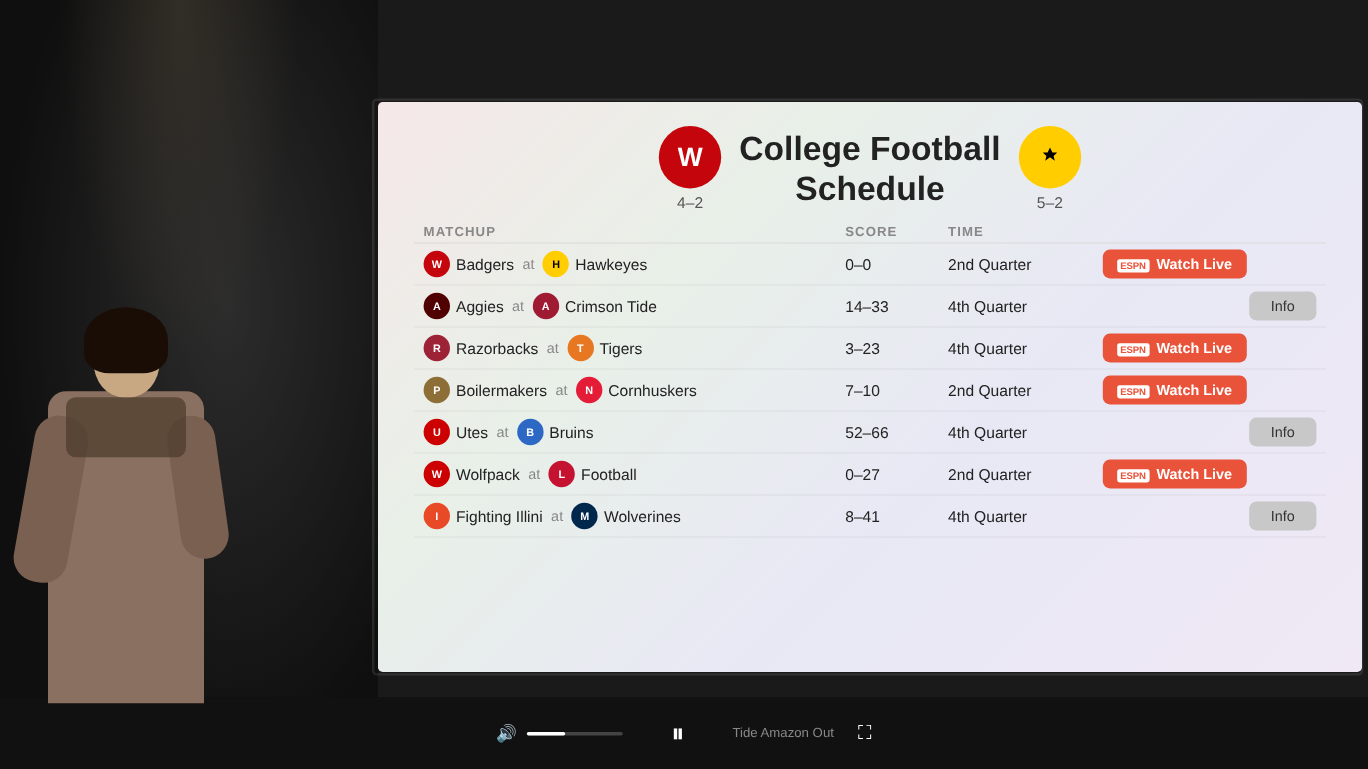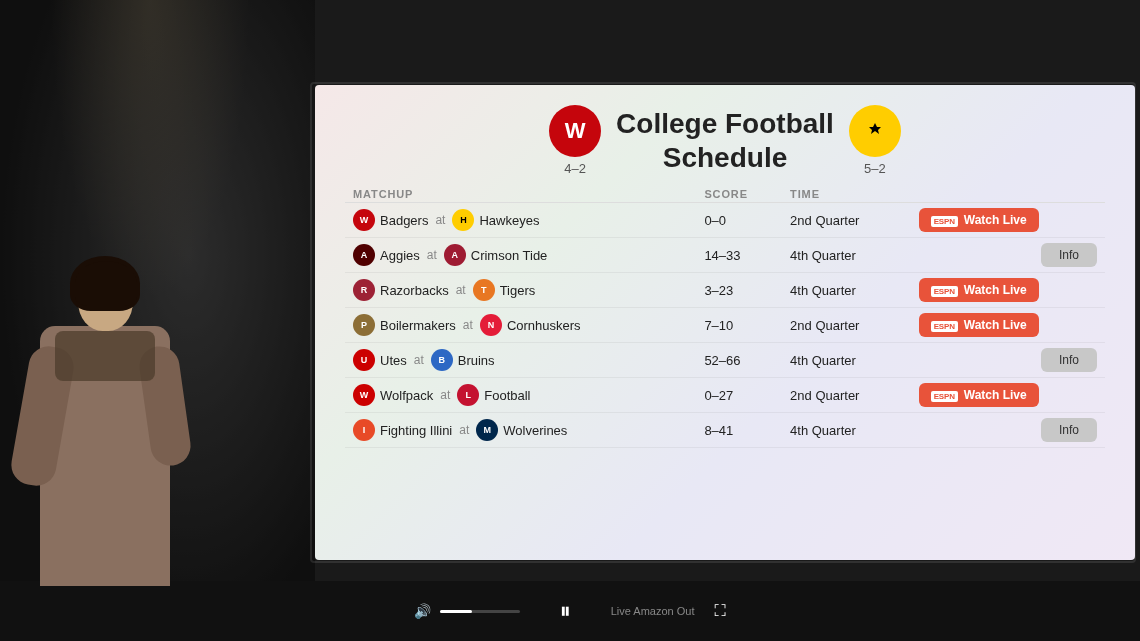--- a/index.html
+++ b/index.html
@@ -466,15 +466,15 @@
 </div>
 
 <div class="bottom-bar">
   <div class="progress-bar-container">
     <span class="volume-icon">🔊</span>
     <div class="progress-track">
       <div class="progress-fill"></div>
     </div>
   </div>
   <span class="pause-btn">⏸</span>
-  <span class="time-label">Live Amazon Out</span>
+  <span class="time-label">Tide Amazon Out</span>
   <span class="fullscreen-btn">⛶</span>
 </div>
 
 </body></html>

